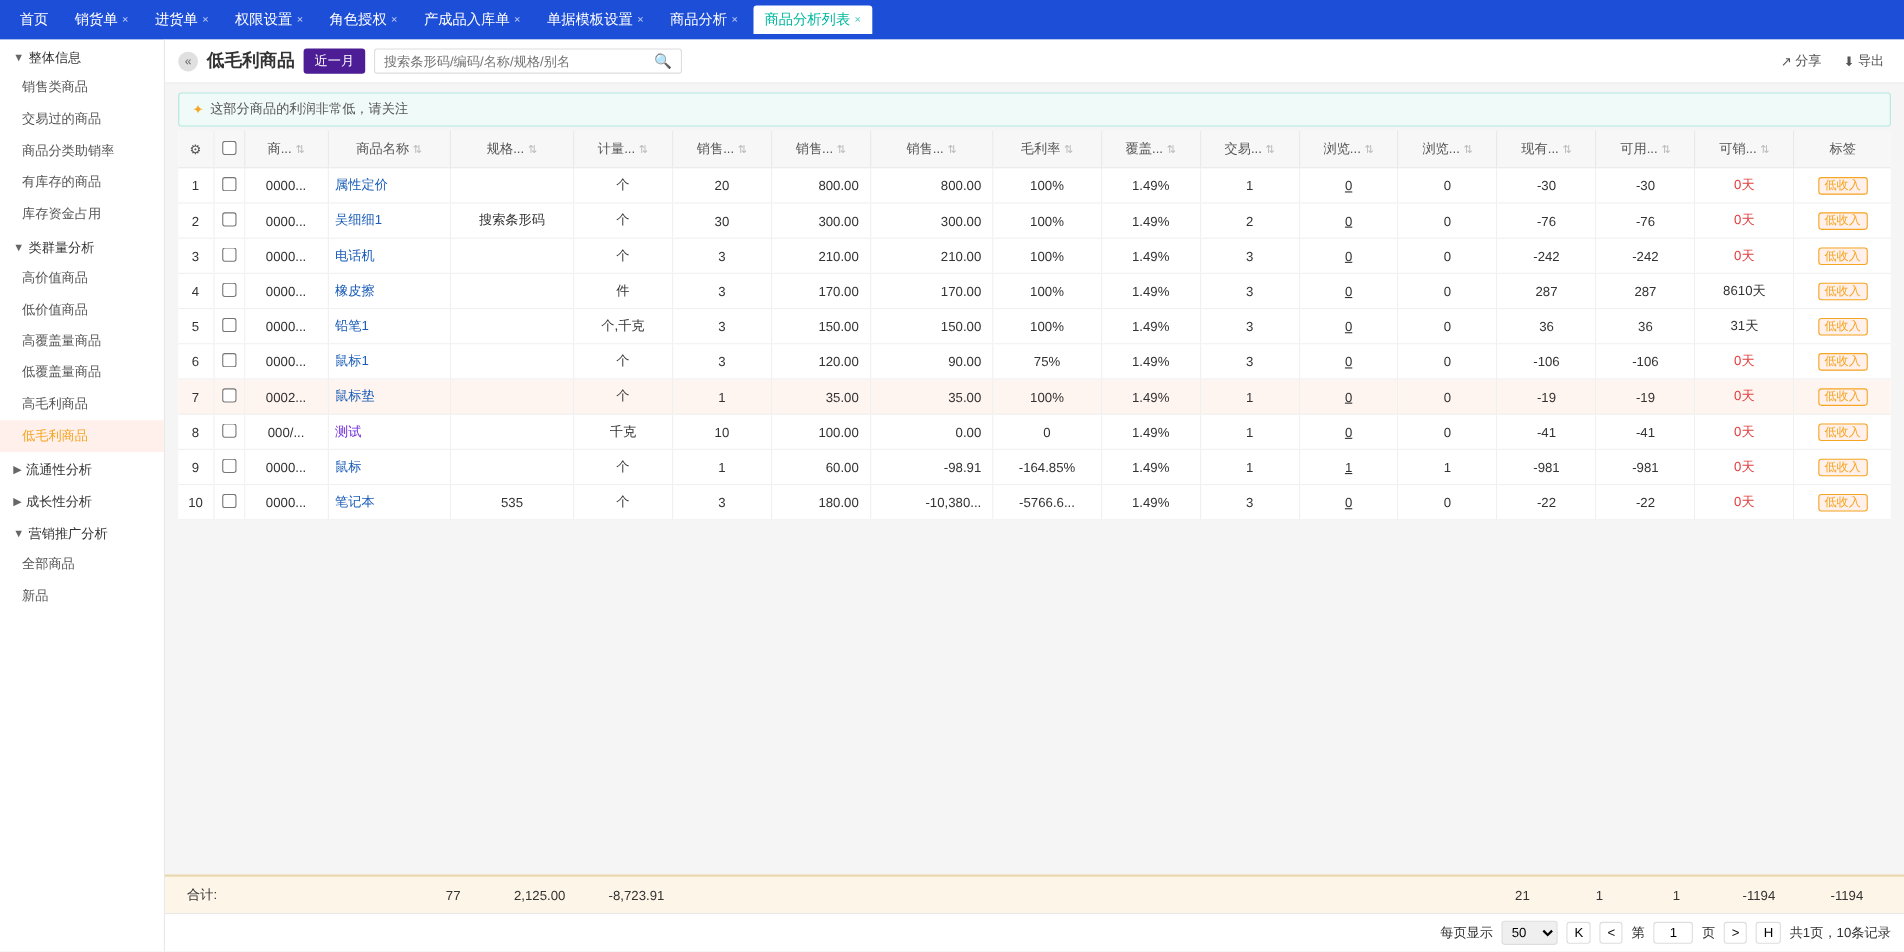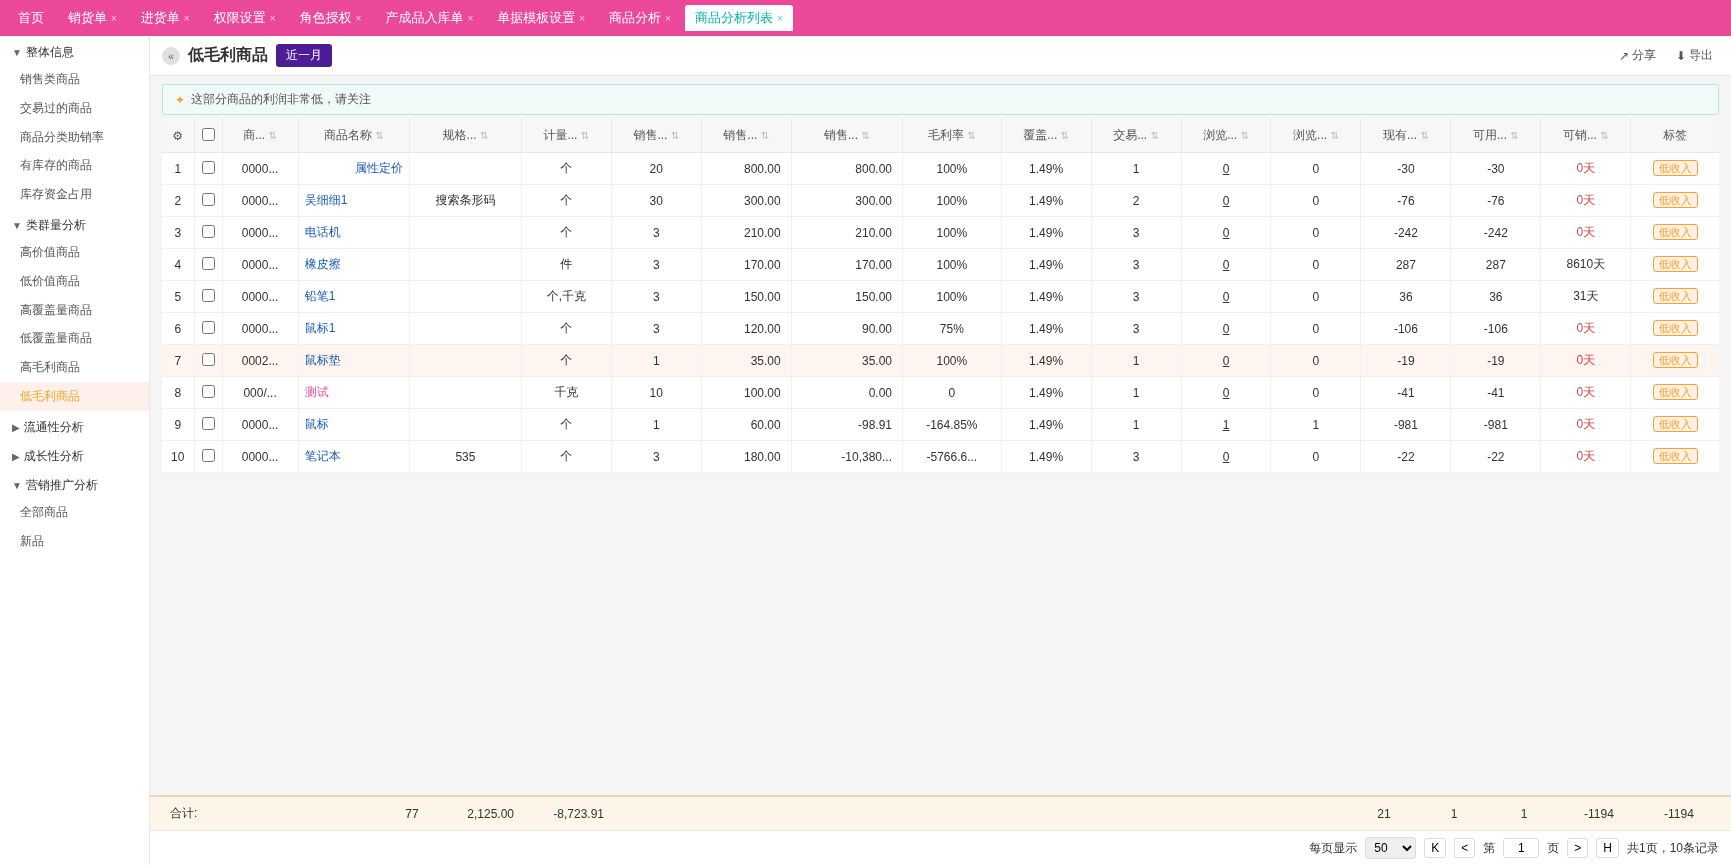--- a/index.html
+++ b/index.html
@@ -1,20 +1,20 @@
 <!DOCTYPE html>
 <html><head>
   <meta charset="utf-8">
   <style>
     * { box-sizing: border-box; margin: 0; padding: 0; }
     body { font-family: "Microsoft YaHei", "微软雅黑", sans-serif; font-size: 12px; background: #f5f5f5; color: #333; }
 
     
     .top-nav {
-      background: #ec4899;
+      background: #1d4ed8;
       display: flex;
       align-items: center;
       height: 36px;
       padding: 0 8px;
       gap: 4px;
     }
     .top-nav .nav-item {
       color: #fff;
       padding: 4px 10px;
       border-radius: 3px;
@@ -335,20 +335,24 @@
     <div class="sidebar-item">全部商品</div>
     <div class="sidebar-item">新品</div>
   </div>
 
   <div class="main-content">
 
     <div class="page-header">
       <div class="collapse-btn">«</div>
       <span class="page-title">低毛利商品</span>
       <button class="date-filter-btn">近一月</button>
+      <div class="search-box">
+        <input type="text" placeholder="搜索条形码/编码/名称/规格/别名" style="">
+        <span class="search-icon">🔍</span>
+      </div>
       <div class="header-actions">
         <div class="action-btn">
           <span>↗</span>
           <span>分享</span>
         </div>
         <div class="action-btn">
           <span>⬇</span>
           <span>导出</span>
         </div>
       </div>
@@ -381,21 +385,21 @@
             <th>可用... <span class="sort-icon">⇅</span></th>
             <th>可销... <span class="sort-icon">⇅</span></th>
             <th>标签</th>
           </tr>
         </thead>
         <tbody id="table-body">
         <tr>
       <td>1</td>
       <td class="checkbox-cell"><input type="checkbox" style=""></td>
       <td>0000...</td>
-      <td style="text-align:right; cursor:pointer; color:#1a5cb8;">属性定价</td>
+      <td style="text-align:left; cursor:pointer; color:#1a5cb8;">属性定价</td>
       <td></td>
       <td>个</td>
       <td>20</td>
       <td class="num-col">800.00</td>
       <td class="num-col">800.00</td>
       <td>100%</td>
       <td>1.49%</td>
       <td>1</td>
       <td><span class="underline-link">0</span></td>
       <td>0</td>
@@ -521,21 +525,21 @@
       <td>0</td>
       <td>-19</td>
       <td>-19</td>
       <td class="red-text">0天</td>
       <td><span class="tag-badge">低收入</span></td>
     </tr>
             <tr>
       <td>8</td>
       <td class="checkbox-cell"><input type="checkbox" style=""></td>
       <td>000/...</td>
-      <td style="text-align:left; cursor:pointer; color:#ec4899;margin-top:19px;">测试</td>
+      <td style="text-align:left; cursor:pointer; color:#6d28d9;margin-top:19px;">测试</td>
       <td></td>
       <td>千克</td>
       <td>10</td>
       <td class="num-col">100.00</td>
       <td class="num-col">0.00</td>
       <td>0</td>
       <td>1.49%</td>
       <td>1</td>
       <td><span class="underline-link">0</span></td>
       <td>0</td>

